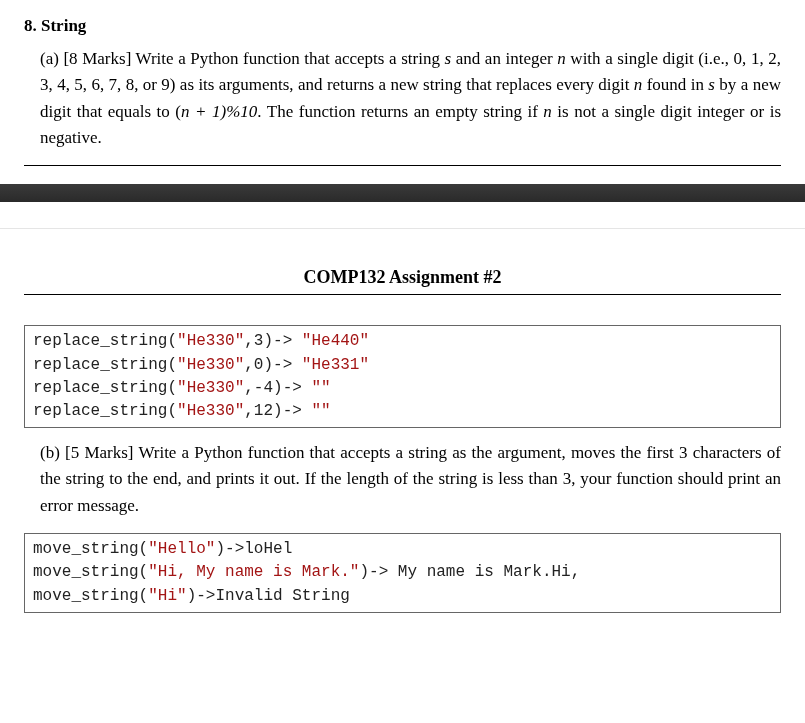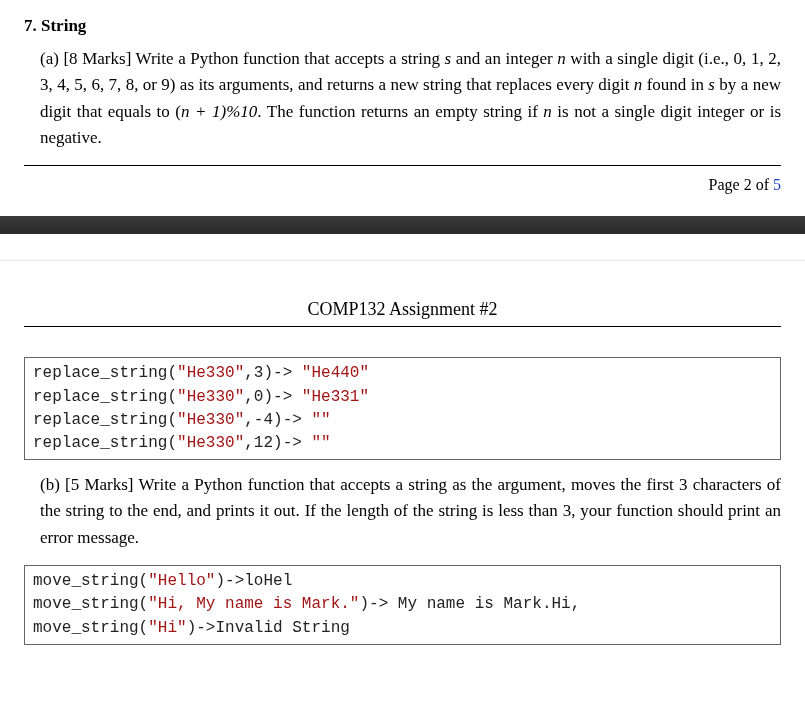--- a/index.html
+++ b/index.html
@@ -45,20 +45,21 @@
   }
   .gap-white {
     height: 26px;
     background: #fff;
     border-bottom: 1px solid #e5e5e5;
   }
   .assign-title {
     text-align: center;
     font-size: 18px;
     padding: 38px 0 6px 0;
+    font-weight: bold;
   }
   .assign-hr {
     border: none;
     border-top: 1px solid #000;
     margin: 0 24px 30px 24px;
   }
   .code-box {
     border: 1px solid #666;
     margin: 0 24px 12px 24px;
     padding: 4px 8px 4px 8px;
@@ -68,30 +69,27 @@
     white-space: pre;
     color: #222;
     overflow: hidden;
   }
   .code-box .str  { color: #a31515; }
 </style>
 </head>
 <body>
 
 <div class="page-section">
-  <div class="q-heading">7. String</div>
+  <div class="q-heading">8. String</div>
 
   <p class="body-text">
     <span class="part-label">(a) [8 Marks] </span><span>Write a Python function that accepts a string </span><span class="italic">s</span><span> and an integer </span><span class="italic">n</span><span> with a single digit (i.e., 0, 1, 2, 3, 4, 5, 6, 7, 8, or 9) as its arguments, and returns a new string that replaces every digit </span><span class="italic">n</span><span> found in </span><span class="italic">s</span><span> by a new digit that equals to (</span><span class="italic">n + 1)%10</span><span>. The function returns an empty string if </span><span class="italic">n</span><span> is not a single digit integer or is negative.</span>
   </p>
 
   <hr class="hr-thin">
-  <div class="page-num">
-    <span>Page </span><span>2</span><span> of </span><span class="total">5</span>
-  </div>
 </div>
 
 <div class="gap-bar"></div>
 <div class="gap-white"></div>
 
 <div>
   <div class="assign-title">COMP132  Assignment #2</div>
   <hr class="assign-hr">
 
   <div class="code-box"><span>replace_string(</span><span class="str">"He330"</span><span>,3)-&gt; </span><span class="str">"He440"</span>

